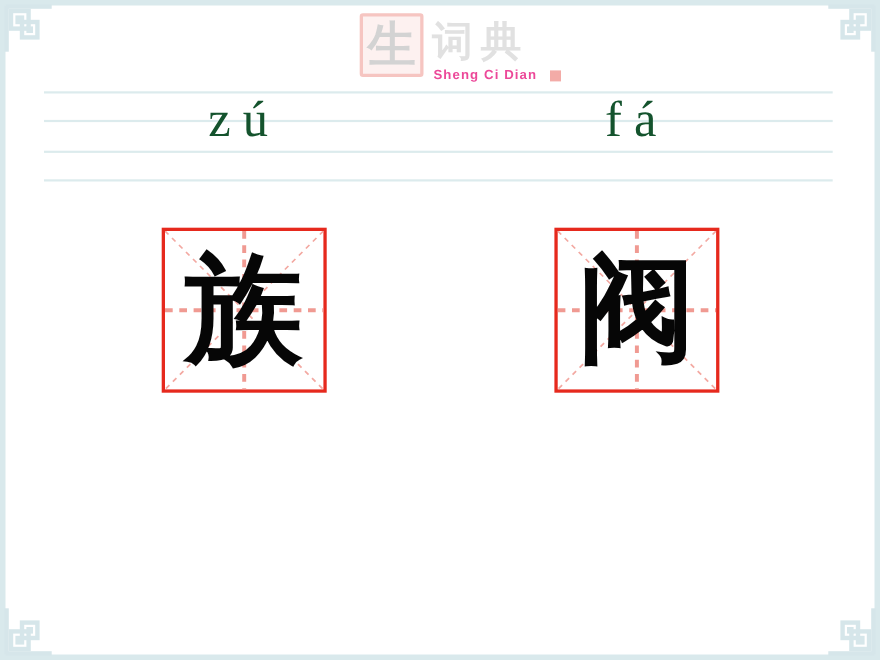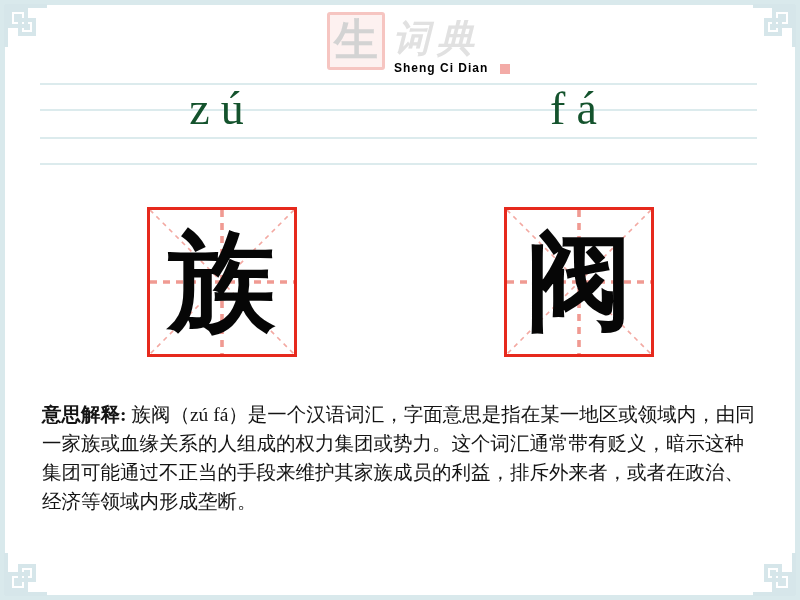--- a/index.html
+++ b/index.html
@@ -27,26 +27,25 @@
   .seal {
     position:absolute; left:0; top:0; width:52px; height:52px;
     border:3px solid #f6c5c1; background:#fdf1f0; border-radius:3px;
     display:flex; align-items:center; justify-content:center;
   }
   .seal-char { font-size:44px; font-weight:bold; color:#d3d3d3; line-height:1; }
   .logo-title {
     position:absolute; left:66px; top:8px;
     font-size:37px; font-weight:bold; color:#e1e1e1; letter-spacing:7px; line-height:1;
     white-space:nowrap;
-    font-style:italic;
   }
   .logo-sub {
     position:absolute; left:67px; top:49px;
     font-family:"Liberation Sans", sans-serif;
-    font-size:12px; font-weight:bold; color:#000000; letter-spacing:1px;
+    font-size:12px; font-weight:bold; color:#ec4899; letter-spacing:1px;
     white-space:nowrap;
   }
   .red-square {
     display:inline-block; width:10px; height:10px; background:#f3aba7;
     margin-left:12px; vertical-align:middle;
   }
 
   
   .guideline {
     position:absolute; left:40px; width:717px; height:2px; background:#dcebed;
@@ -177,15 +176,14 @@
   <div class="charbox b2">
     <svg class="grid" viewBox="0 0 144 144">
       <line x1="0" y1="0" x2="144" y2="144" stroke="#f3a9a2" stroke-width="1.6" stroke-dasharray="4.5 4.5"></line>
       <line x1="144" y1="0" x2="0" y2="144" stroke="#f3a9a2" stroke-width="1.6" stroke-dasharray="4.5 4.5"></line>
       <line x1="72" y1="0" x2="72" y2="144" stroke="#f09a92" stroke-width="3.6" stroke-dasharray="7 6"></line>
       <line x1="0" y1="72" x2="144" y2="72" stroke="#f09a92" stroke-width="3.6" stroke-dasharray="7 6"></line>
     </svg>
     <div class="hanzi">阀</div>
   </div>
 
-  <p class="definition"><b>意思解释:</b><span> 族阀（zú fá）是一个汉语词汇，字面意思是指在某一地区或领域内，由同一家族或血缘关系的人组成的权力集团或势力。这个词汇通常带有贬义，暗示这种集团可能通过不正当的手段来维护其家族成员的利益，排斥外来者，或者在政治、经济等领域内形成垄断。</span></p>
 
 </div>
 
 </body></html>

